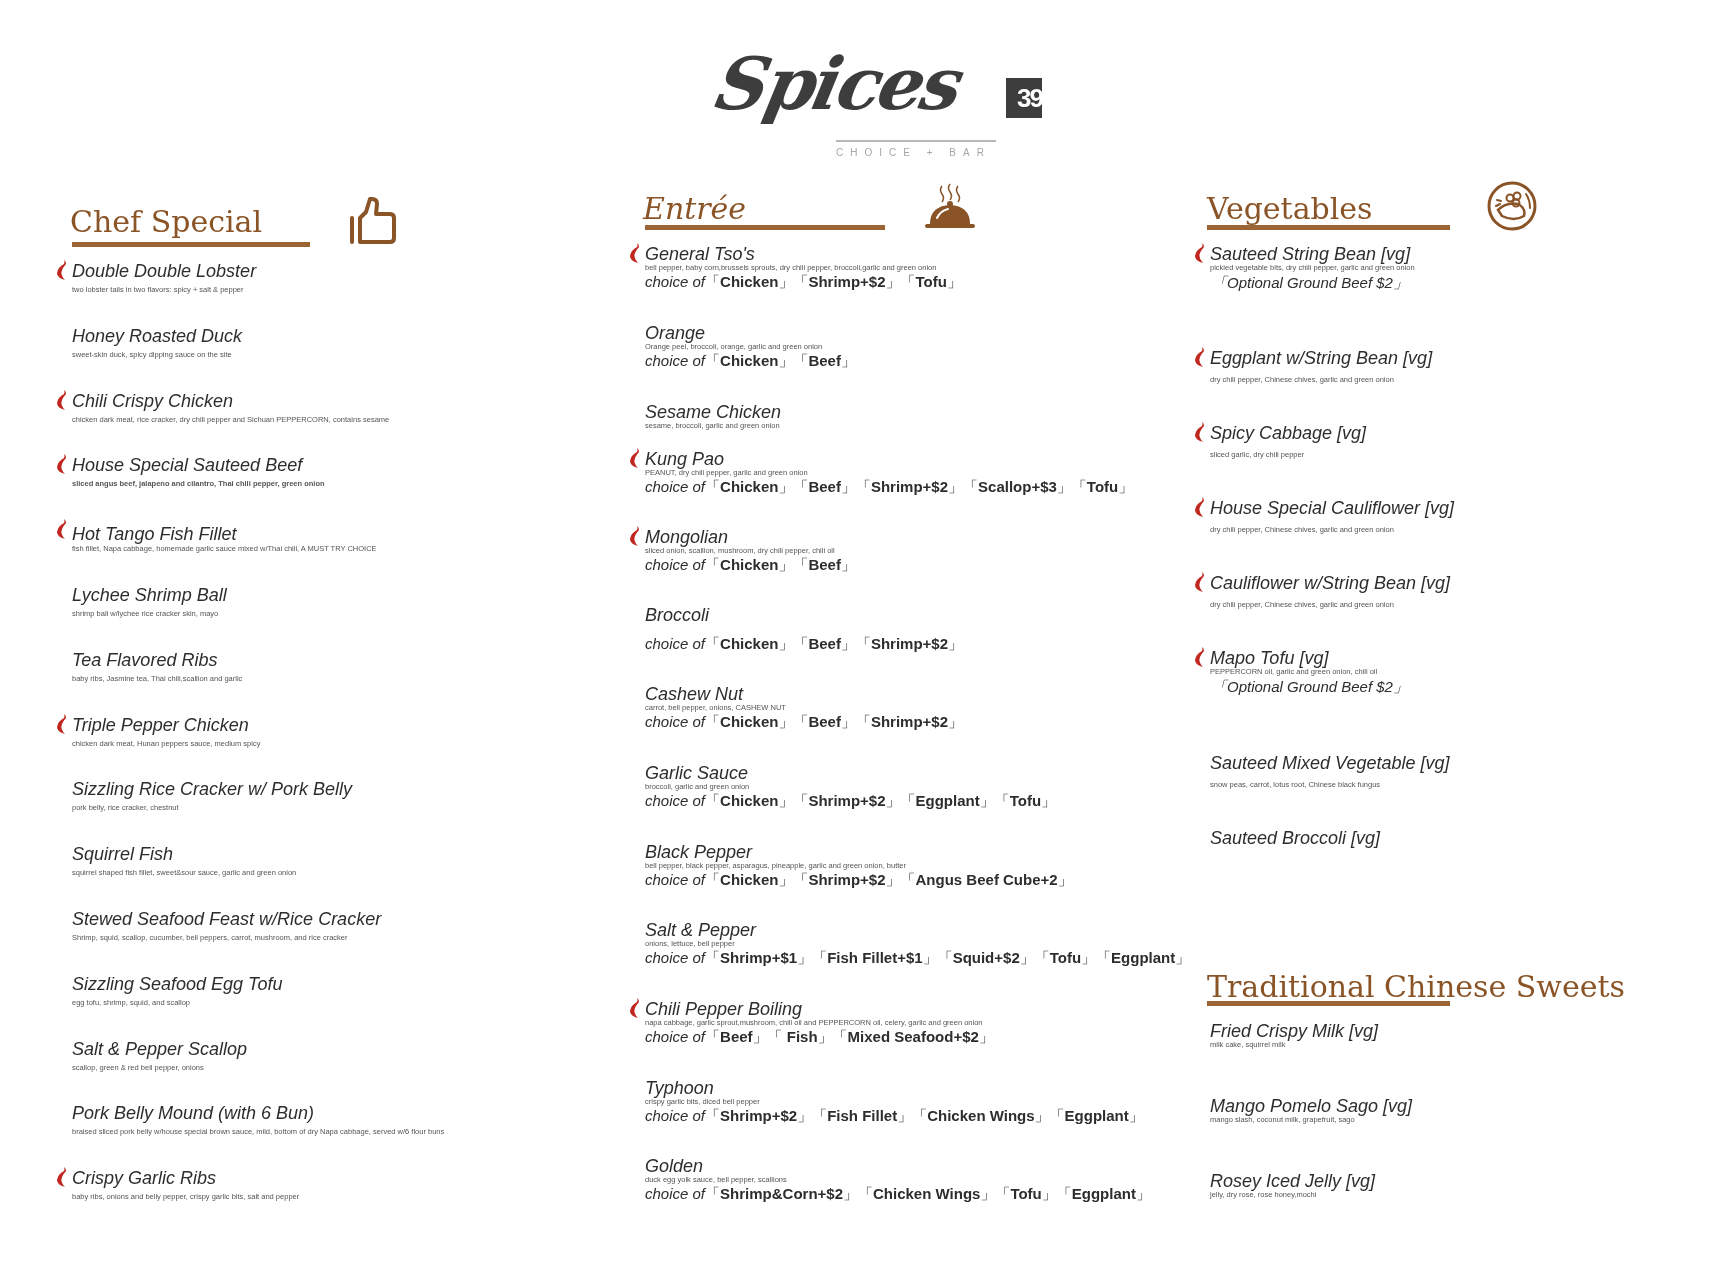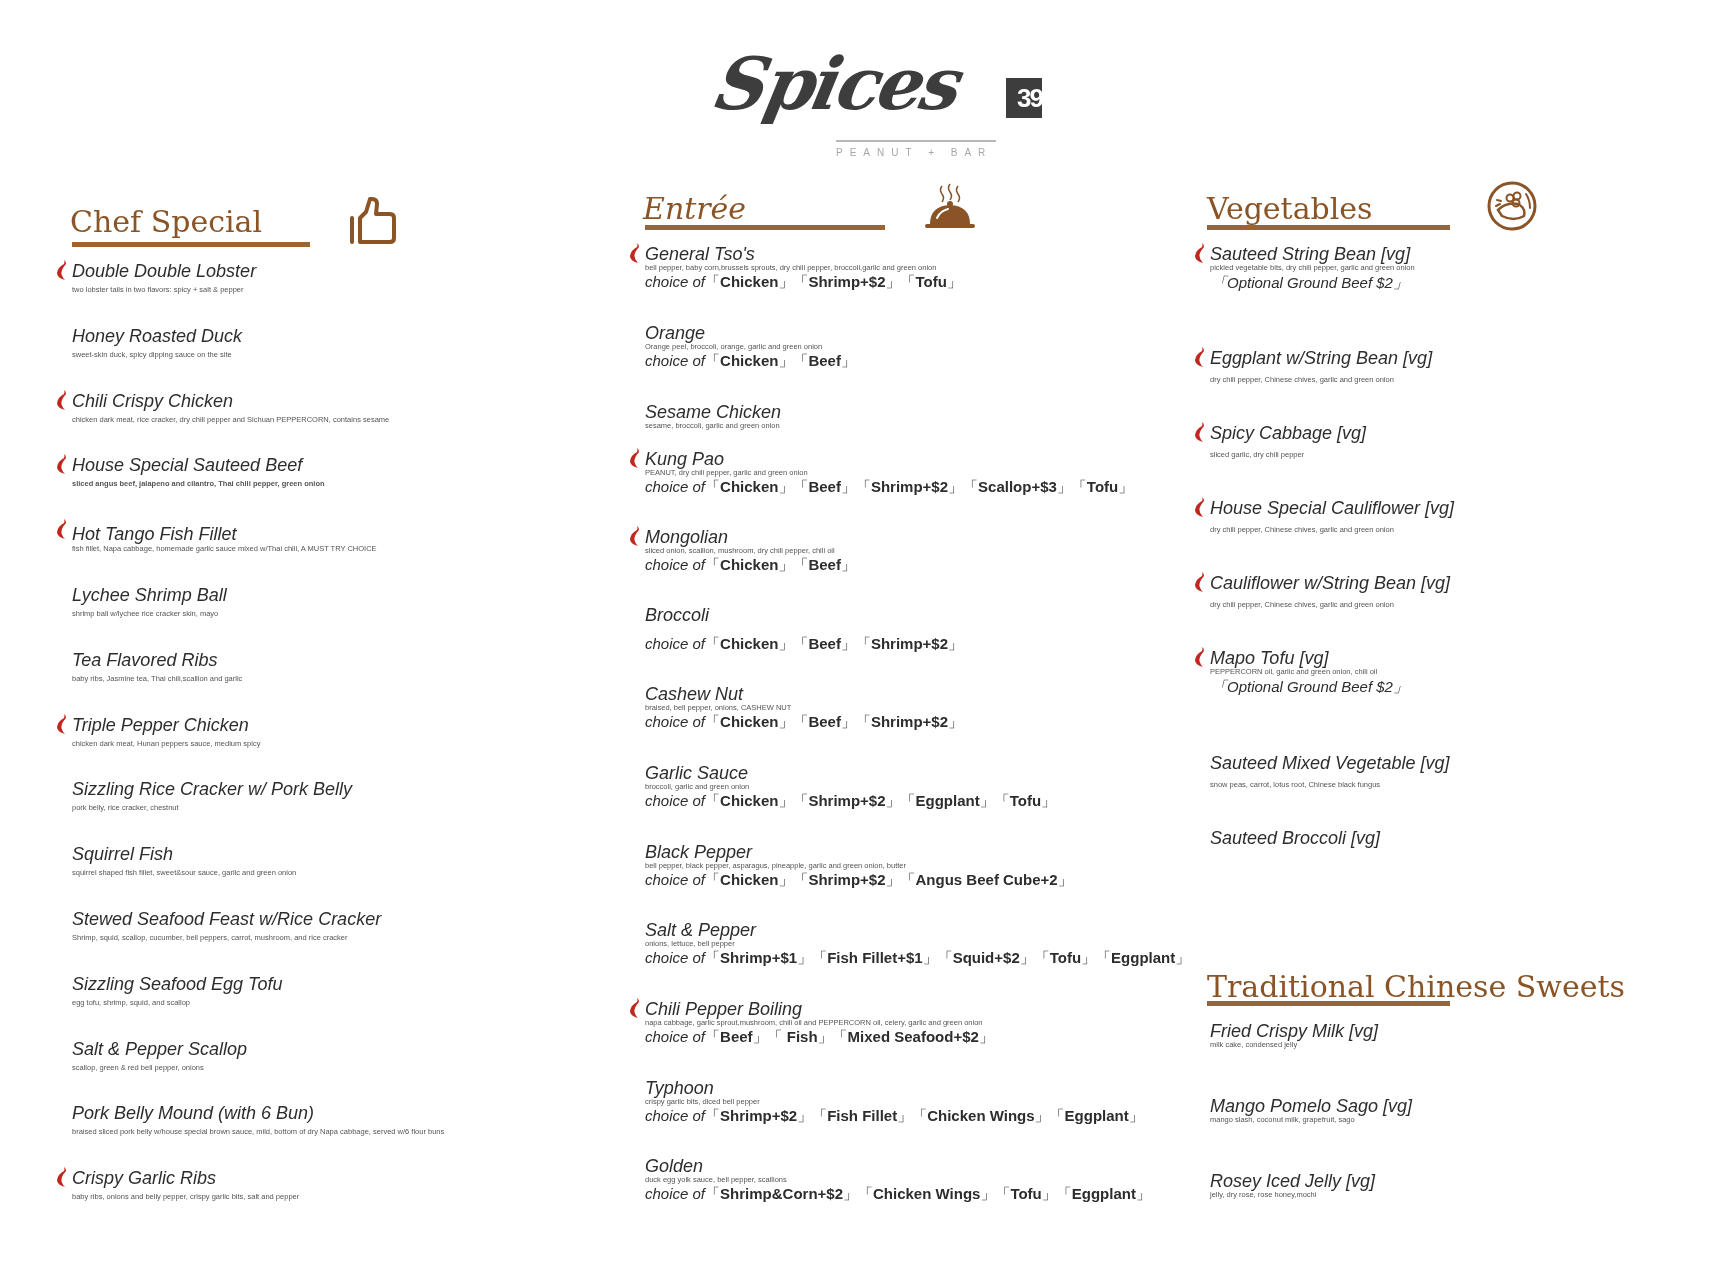--- a/index.html
+++ b/index.html
@@ -38,21 +38,21 @@
   .optional { position:absolute; font-family:"Liberation Sans", sans-serif; font-style:italic;
      font-size:15px; color:#2d2d2d; white-space:nowrap; line-height:1; }
 </style>
 </head>
 <body>
 
 <div class="abs logo">
   <div class="logo-script">Spices</div>
   <div class="logo-num">39</div>
   <div class="logo-rule"></div>
-  <div class="logo-tag">PEANUT + BAR</div>
+  <div class="logo-tag">CHOICE + BAR</div>
 </div>
 
 <div class="abs heading" style="left:70px; top:207px;">Chef Special</div>
 <div class="abs rule" style="left:72px; top:242px; width:238px;"></div>
 <svg class="abs" style="left:346px; top:196px;" width="52" height="52" viewBox="0 0 52 52">
   <g fill="none" stroke="#8a5427" stroke-width="4" stroke-linejoin="round" stroke-linecap="round">
     <path d="M6 22 L6 46"></path>
     <path d="M14 22 L14 46 L44 46 Q48 46 48 42 L48 22 Q48 18 44 18 L30 18 L31 8 Q31 3 26 3 L24 3 L20 16 L14 22"></path>
   </g>
 </svg>
@@ -185,21 +185,21 @@
       <div class="name" style="left:645px; top:0;">Mongolian</div>
       <div class="desc" style="left:645px; top:19px;">sliced onion, scallion, mushroom, dry chili pepper, chili oil</div>
       <div class="choice" style="left:645px; top:29px;"><span class="lbl">choice of</span><span>「<span class="opt">Chicken</span>」</span><span>「<span class="opt">Beef</span>」</span></div>
     </div>
     <div class="item" style="left:0; top:606px;">
       <div class="name" style="left:645px; top:0;">Broccoli</div>
       <div class="choice" style="left:645px; top:30px;"><span class="lbl">choice of</span><span>「<span class="opt">Chicken</span>」</span><span>「<span class="opt">Beef</span>」</span><span>「<span class="opt">Shrimp+$2</span>」</span></div>
     </div>
     <div class="item" style="left:0; top:685px;">
       <div class="name" style="left:645px; top:0;">Cashew Nut</div>
-      <div class="desc" style="left:645px; top:19px;">braised, bell pepper, onions, CASHEW NUT</div>
+      <div class="desc" style="left:645px; top:19px;">carrot, bell pepper, onions, CASHEW NUT</div>
       <div class="choice" style="left:645px; top:29px;"><span class="lbl">choice of</span><span>「<span class="opt">Chicken</span>」</span><span>「<span class="opt">Beef</span>」</span><span>「<span class="opt">Shrimp+$2</span>」</span></div>
     </div>
     <div class="item" style="left:0; top:764px;">
       <div class="name" style="left:645px; top:0;">Garlic Sauce</div>
       <div class="desc" style="left:645px; top:19px;">broccoli, garlic and green onion</div>
       <div class="choice" style="left:645px; top:29px;"><span class="lbl">choice of</span><span>「<span class="opt">Chicken</span>」</span><span>「<span class="opt">Shrimp+$2</span>」</span><span>「<span class="opt">Eggplant</span>」</span><span>「<span class="opt">Tofu</span>」</span></div>
     </div>
     <div class="item" style="left:0; top:843px;">
       <div class="name" style="left:645px; top:0;">Black Pepper</div>
       <div class="desc" style="left:645px; top:19px;">bell pepper, black pepper, asparagus, pineapple, garlic and green onion, butter</div>
@@ -297,21 +297,21 @@
       <div class="name" style="left:1210px; top:0;">Sauteed Broccoli [vg]</div>
     </div>
   </div>
 
 <div class="abs heading" style="left:1207px; top:972px;">Traditional Chinese Sweets</div>
 <div class="abs rule" style="left:1207px; top:1001px; width:243px;"></div>
 
 <div id="sweets-list">
     <div class="item" style="left:0; top:1022px;">
       <div class="name" style="left:1210px; top:0;">Fried Crispy Milk [vg]</div>
-      <div class="desc" style="left:1210px; top:19px;">milk cake, condensed jelly</div>
+      <div class="desc" style="left:1210px; top:19px;">milk cake, squirrel milk</div>
     </div>
     <div class="item" style="left:0; top:1097px;">
       <div class="name" style="left:1210px; top:0;">Mango Pomelo Sago [vg]</div>
       <div class="desc" style="left:1210px; top:19px;">mango slash, coconut milk, grapefruit, sago</div>
     </div>
     <div class="item" style="left:0; top:1172px;">
       <div class="name" style="left:1210px; top:0;">Rosey Iced Jelly [vg]</div>
       <div class="desc" style="left:1210px; top:19px;">jelly, dry rose, rose honey,mochi</div>
     </div>
   </div>

